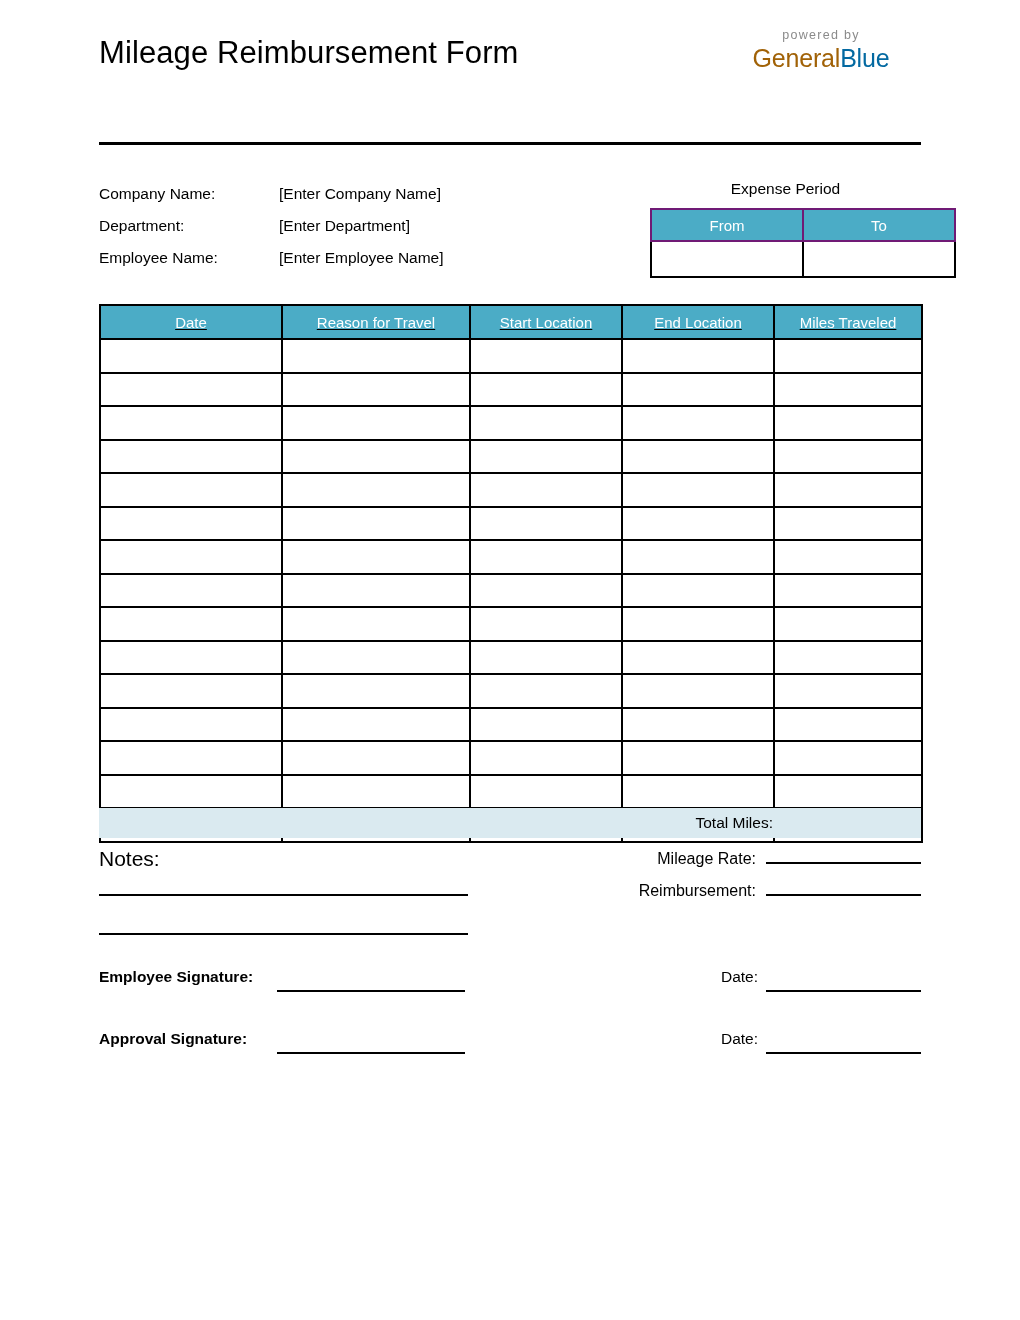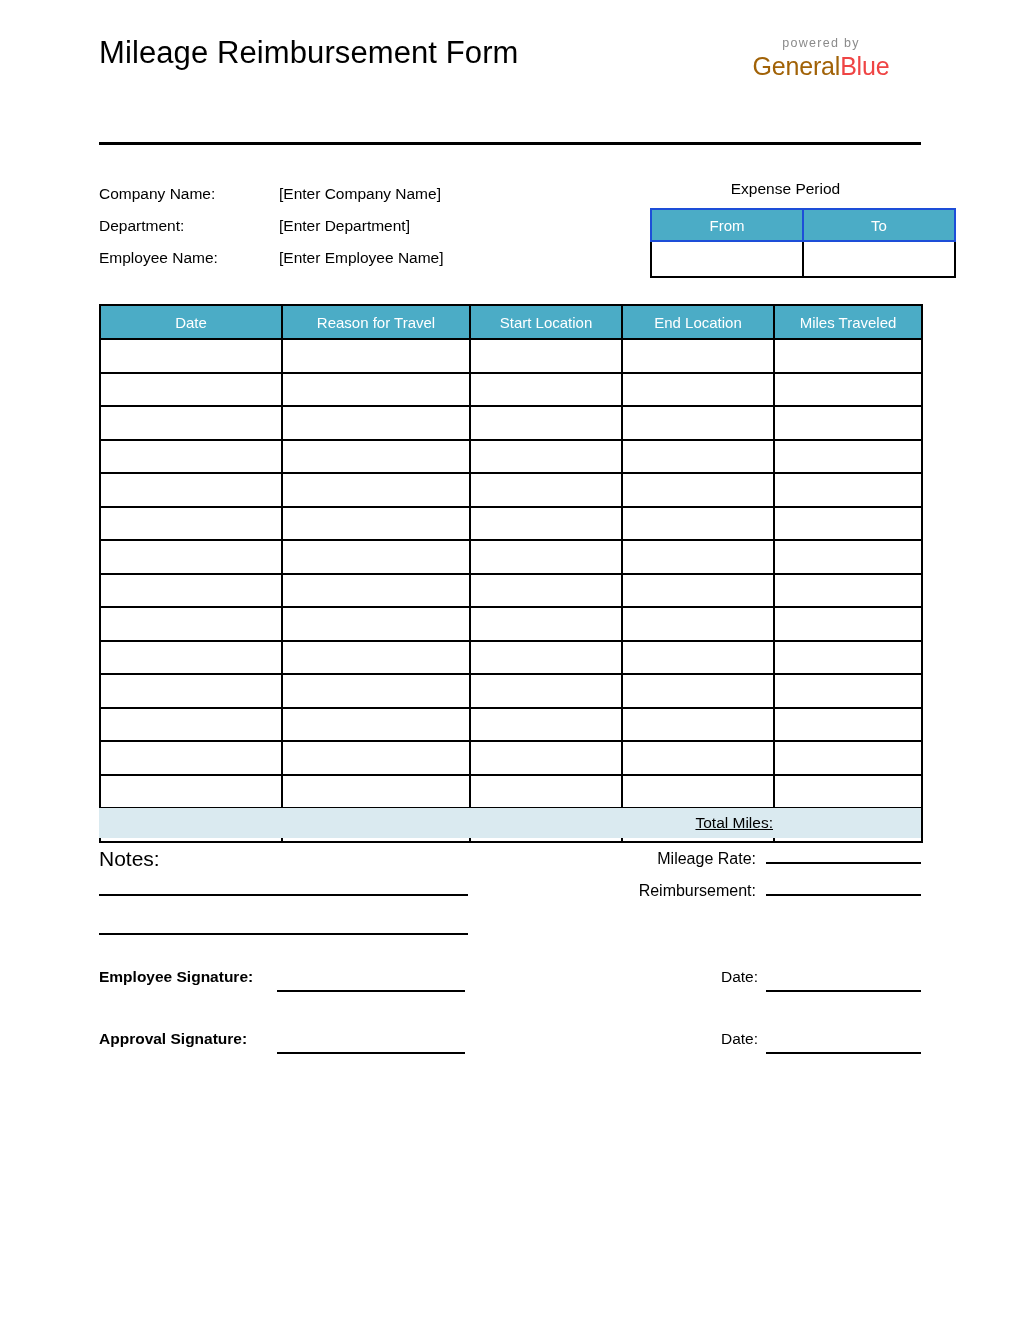--- a/index.html
+++ b/index.html
@@ -51,31 +51,30 @@
     top: 28px;
     text-align: center;
     width: 200px;
   }
   .brand-powered {
     font-size: 12.5px;
     color: #8a8a8a;
     letter-spacing: 1.3px;
     line-height: 15px;
     text-align: center;
-    margin-top: 8px;
   }
   .brand-name {
     font-size: 25px;
     line-height: 30px;
     letter-spacing: -0.2px;
     text-align: center;
     white-space: nowrap;
   }
   .brand-general { color: #a16207; }
-  .brand-blue { color: #ef4444; }
+  .brand-blue { color: #0369a1; }
   .header-rule {
     position: absolute;
     left: 0;
     top: 142px;
     width: 822px;
     height: 3px;
     background: #000000;
   }
 
   
@@ -127,35 +126,36 @@
     border-collapse: collapse;
     width: 306px;
     table-layout: fixed;
   }
   .ep-table th {
     background: #4bacc6;
     color: #ffffff;
     font-weight: normal;
     font-size: 15px;
     height: 28px;
-    border: 2px solid #1d4ed8;
+    border: 2px solid #701a75;
     text-align: center;
   }
   .ep-table td {
     height: 32px;
     border: 2px solid #000000;
     background: #ffffff;
   }
 
   
   .mileage-wrap {
     position: absolute;
     left: 0;
     top: 304px;
     width: 909px;
+    text-decoration: underline;
   }
   .mileage-table {
     border-collapse: collapse;
     width: 822px;
     table-layout: fixed;
   }
   .mileage-table th {
     background: #4bacc6;
     color: #ffffff;
     font-weight: normal;
@@ -185,21 +185,20 @@
     height: 30px;
     background: #daeaf0;
     display: flex;
     align-items: center;
     justify-content: flex-end;
   }
   .total-label {
     font-size: 15.5px;
     padding-right: 148px;
     white-space: nowrap;
-    text-decoration: underline;
   }
 
   
   .lower-block {
     position: absolute;
     left: 0;
     top: 840px;
     width: 822px;
     height: 110px;
   }

